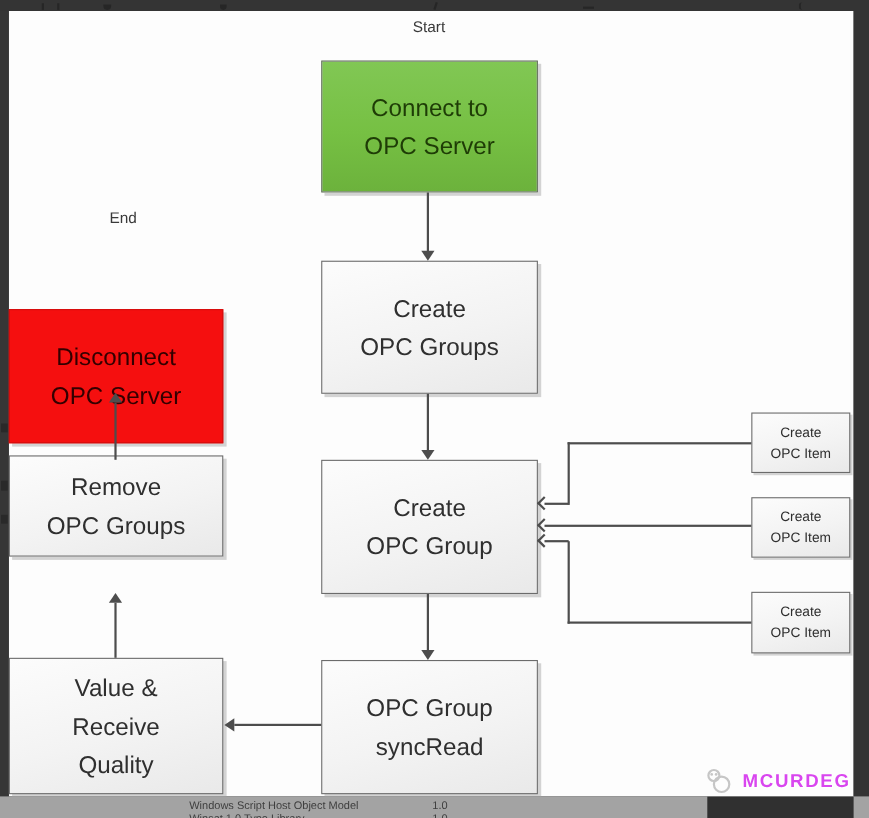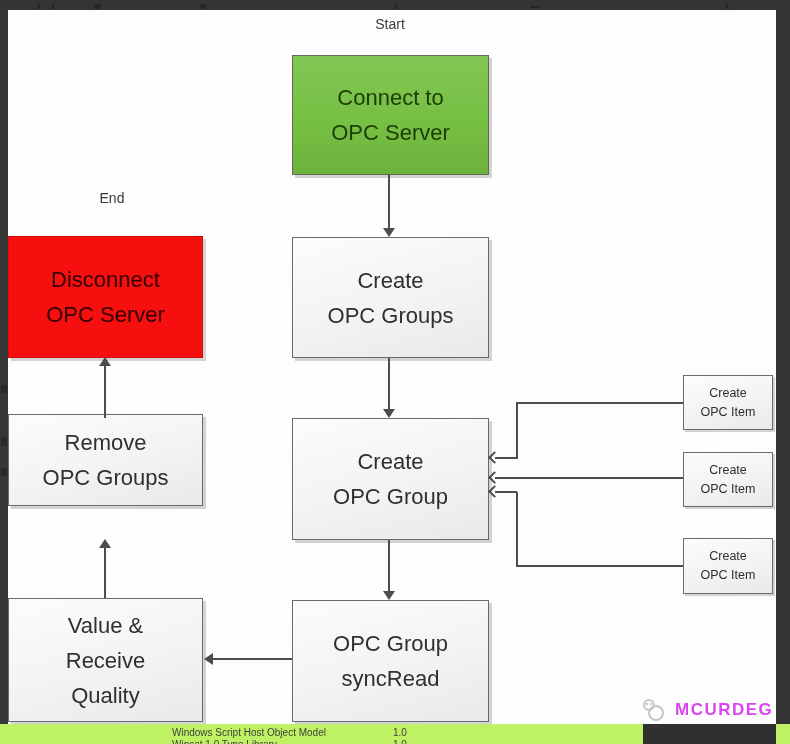--- a/index.html
+++ b/index.html
@@ -6,39 +6,39 @@
   #screen{
     position:relative;width:790px;height:744px;overflow:hidden;
     background:#343434;font-family:Liberation Sans, sans-serif;
     -webkit-font-smoothing:antialiased;
   }
   
   .canvas{position:absolute;left:8px;top:10px;width:768px;height:714px;background:#fdfdfd;}
   .topbar{position:absolute;left:0;top:0;width:790px;height:10px;background:#343434;}
   .leftbar{position:absolute;left:0;top:10px;width:8px;height:714px;background:#363636;}
   .rightbar{position:absolute;left:776px;top:10px;width:14px;height:714px;background:#343434;}
-  .bottombar{position:absolute;left:0;top:724px;width:790px;height:20px;background:#bef264;overflow:hidden;}
+  .bottombar{position:absolute;left:0;top:724px;width:790px;height:20px;background:#a3a3a3;overflow:hidden;}
   .bottombar .shade-r{position:absolute;left:643px;top:0;width:133px;height:20px;background:#303030;}
   .bg-row{position:absolute;font-size:10px;color:#3e3e3e;white-space:nowrap;}
   .artifact{position:absolute;background:#262626;}
   .leftbar .artifact{background:#292929;}
   
   .node{
     position:absolute;display:flex;flex-direction:column;justify-content:center;align-items:center;
     border:1px solid #6b6b6b;box-sizing:border-box;text-align:center;
     background:linear-gradient(165deg,#fcfcfc 0%,#f3f3f3 55%,#e9e9e9 100%);
     box-shadow:3px 3px 0 rgba(160,160,160,.45);
     color:#2f2f2f;font-size:22px;line-height:35px;
   }
   .node.small{font-size:12.5px;line-height:19px;box-shadow:2px 2px 0 rgba(160,160,160,.45);}
   .node.green{
     background:linear-gradient(180deg,#81c754 0%,#76c043 55%,#6cb23c 100%);
     border-color:#5d6b55;color:#1e3c06;
   }
-  .node.red{background:#f50f0f;border-color:#d40c0c;color:#330000;}
+  .node.red{background:#f50f0f;border-color:#d40c0c;color:#330000;margin-top:45px;}
   .flabel{position:absolute;color:#3a3a3a;font-size:14px;text-align:center;}
   
   .line{position:absolute;background:#4d4d4d;}
   .tri{position:absolute;width:0;height:0;}
   .tri.down{border-left:6px solid transparent;border-right:6px solid transparent;border-top:9px solid #4d4d4d;}
   .tri.up{border-left:6px solid transparent;border-right:6px solid transparent;border-bottom:9px solid #4d4d4d;}
   .tri.left{border-top:6px solid transparent;border-bottom:6px solid transparent;border-right:9px solid #4d4d4d;}
   .chev{
     position:absolute;width:9px;height:9px;box-sizing:border-box;
     border-left:2px solid #4d4d4d;border-bottom:2px solid #4d4d4d;transform:rotate(45deg);

